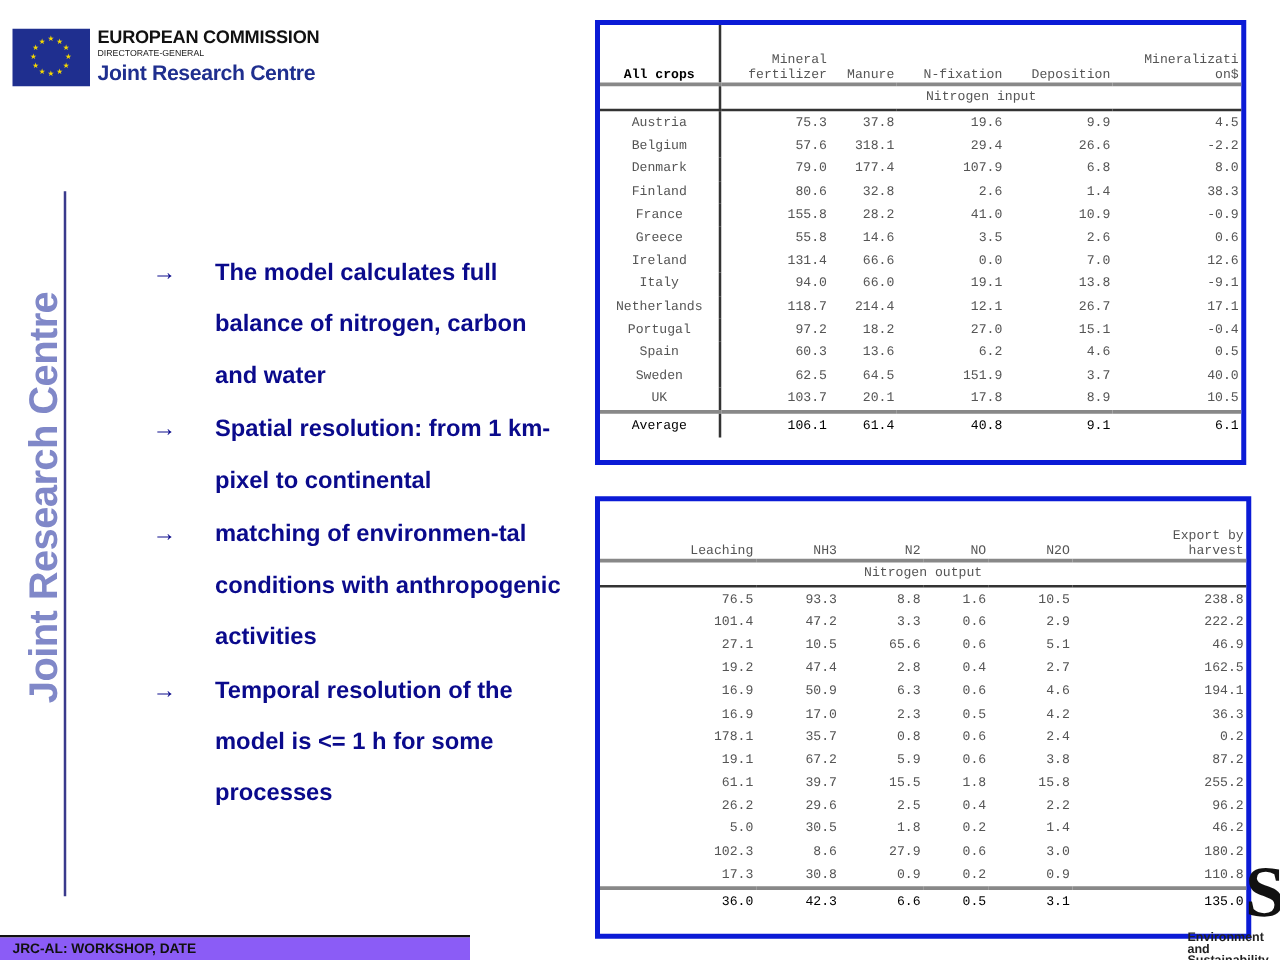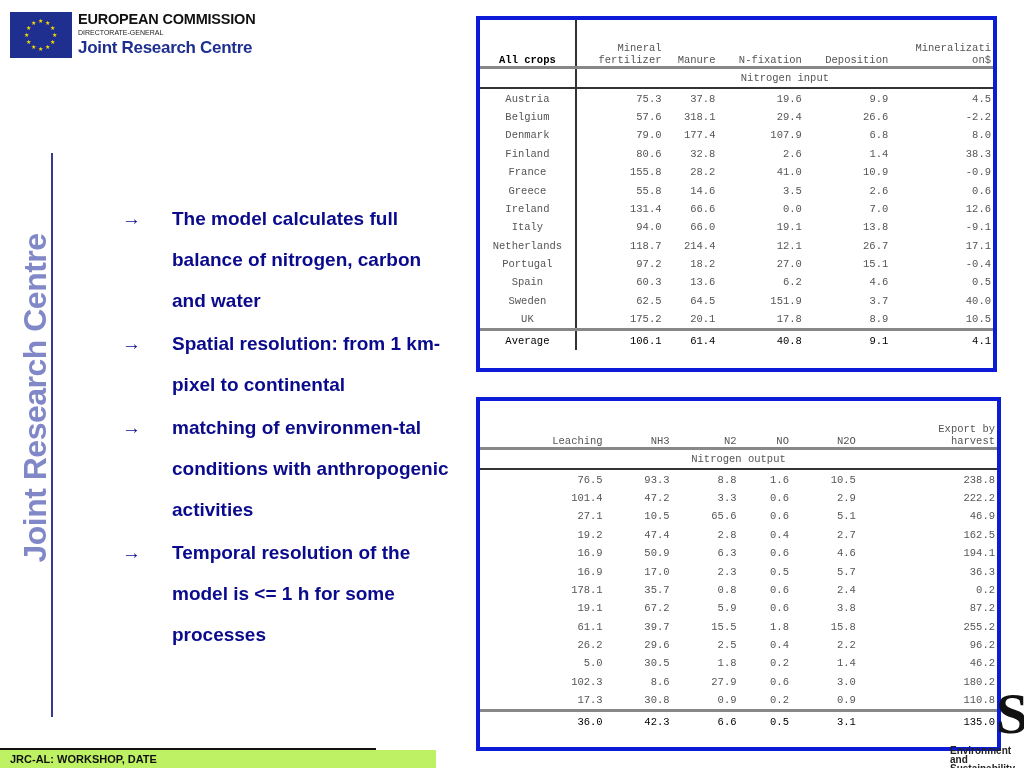--- a/index.html
+++ b/index.html
@@ -1,17 +1,17 @@
 <!DOCTYPE html>
 <html><head>
 <meta charset="utf-8">
 <style>
   html, body { margin:0; padding:0; }
   body { width:1024px; height:768px; position:relative; background:#ffffff; overflow:hidden; font-family:"Liberation Sans", sans-serif; }
-  .logo { position:absolute; left:10px; top:12px; width:240px; height:50px; }
+  .logo { position:absolute; left:10px; top:23px; width:240px; height:50px; }
   .eu-flag { position:absolute; left:0; top:0; width:62px; height:46px; background:#1f2f8f; }
   .eu-flag .star { position:absolute; color:#f5d800; font-size:6px; line-height:6px; }
   .logo-text1 { position:absolute; left:68px; top:-1px; font-weight:bold; font-size:14.5px; color:#111; letter-spacing:-0.2px; white-space:nowrap; }
   .logo-text2 { position:absolute; left:68px; top:17px; font-size:7px; color:#222; white-space:nowrap; }
   .logo-text3 { position:absolute; left:68px; top:26px; font-weight:bold; font-size:17px; color:#1f2f8f; white-space:nowrap; letter-spacing:-0.3px; }
   .vertical-rule { position:absolute; left:51px; top:153px; width:2px; height:564px; background:#3a3a8c; }
   .vertical-title { position:absolute; left:20px; top:400px; transform:translate(-50%,-50%) rotate(-90deg); transform-origin:center; left:35px; top:398px; font-weight:bold; font-size:32px; color:#8088c8; white-space:nowrap; letter-spacing:-0.5px; }
   .bullets { position:absolute; left:120px; top:198px; width:340px; }
   .bullet { position:relative; padding-left:52px; color:#0a0a8c; font-weight:bold; font-size:19px; line-height:41px; margin-bottom:2px; }
   .bullet .arrow { position:absolute; left:2px; top:0; font-weight:normal; font-size:19px; color:#0a0a8c; }
@@ -22,21 +22,21 @@
   .t1 td.country, .t1 th.rowhead { text-align:center; border-right:2px solid #333; }
   .t1 thead tr.hdr th { vertical-align:bottom; height:46px; line-height:12px; border-bottom:3px solid #888; color:#555; }
   .t1 thead tr.hdr th.rowhead { color:#000; font-weight:bold; }
   .t1 thead tr.sub td { text-align:center; border-bottom:2px solid #333; color:#555; }
   .t1 tr.avg td { font-weight:normal; color:#000; border-top:3px solid #888; }
   .t2 { left:476px; top:397px; width:525px; height:354px; }
   .t2 thead tr.hdr th { vertical-align:bottom; height:46px; line-height:12px; border-bottom:3px solid #888; color:#555; }
   .t2 thead tr.sub td { text-align:center; border-bottom:2px solid #333; }
   .t2 tr.avg td { font-weight:normal; color:#000; border-top:3px solid #888; }
   .footer-line { position:absolute; left:0; top:748px; width:376px; height:2px; background:#111; }
-  .footer { position:absolute; left:0; top:750px; width:436px; height:18px; background:#bef264;text-decoration:underline; }
+  .footer { position:absolute; left:0; top:750px; width:376px; height:18px; background:#8b5cf6;text-decoration:underline; }
   .footer span { position:absolute; left:10px; top:3px; font-size:11px; font-weight:bold; color:#111; }
   .ies-s { position:absolute; left:996px; top:684px; font-family:"Liberation Serif", serif; font-size:58px; font-weight:bold; color:#111; line-height:60px; }
   .ies-text { position:absolute; left:950px; top:746px; font-size:10px; font-weight:bold; color:#222; line-height:9px; }
 </style>
 </head>
 <body>
 
 <div class="logo">
   <div class="eu-flag" id="euflag">
       <span class="star" style="left: 28px; top: 6px;">★</span>
@@ -190,33 +190,33 @@
         <tr>
           <td class="country">Sweden</td>
           <td>62.5</td>
           <td>64.5</td>
           <td>151.9</td>
           <td>3.7</td>
           <td>40.0</td>
         </tr>
         <tr>
           <td class="country">UK</td>
-          <td>175.2</td>
+          <td>103.7</td>
           <td>20.1</td>
           <td>17.8</td>
           <td>8.9</td>
           <td>10.5</td>
         </tr>
         <tr class="avg">
           <td class="country">Average</td>
           <td>106.1</td>
           <td>61.4</td>
           <td>40.8</td>
           <td>9.1</td>
-          <td>4.1</td>
+          <td>6.1</td>
         </tr>
       </tbody>
   </table>
 </div>
 
 <div class="tbl-box t2">
   <table id="t2">
     <thead>
       <tr class="hdr" id="t2-hdr">
           <th>
@@ -287,21 +287,21 @@
           <td>6.3</td>
           <td>0.6</td>
           <td>4.6</td>
           <td>194.1</td>
         </tr>
         <tr>
           <td>16.9</td>
           <td>17.0</td>
           <td>2.3</td>
           <td>0.5</td>
-          <td>5.7</td>
+          <td>4.2</td>
           <td>36.3</td>
         </tr>
         <tr>
           <td>178.1</td>
           <td>35.7</td>
           <td>0.8</td>
           <td>0.6</td>
           <td>2.4</td>
           <td>0.2</td>
         </tr>

